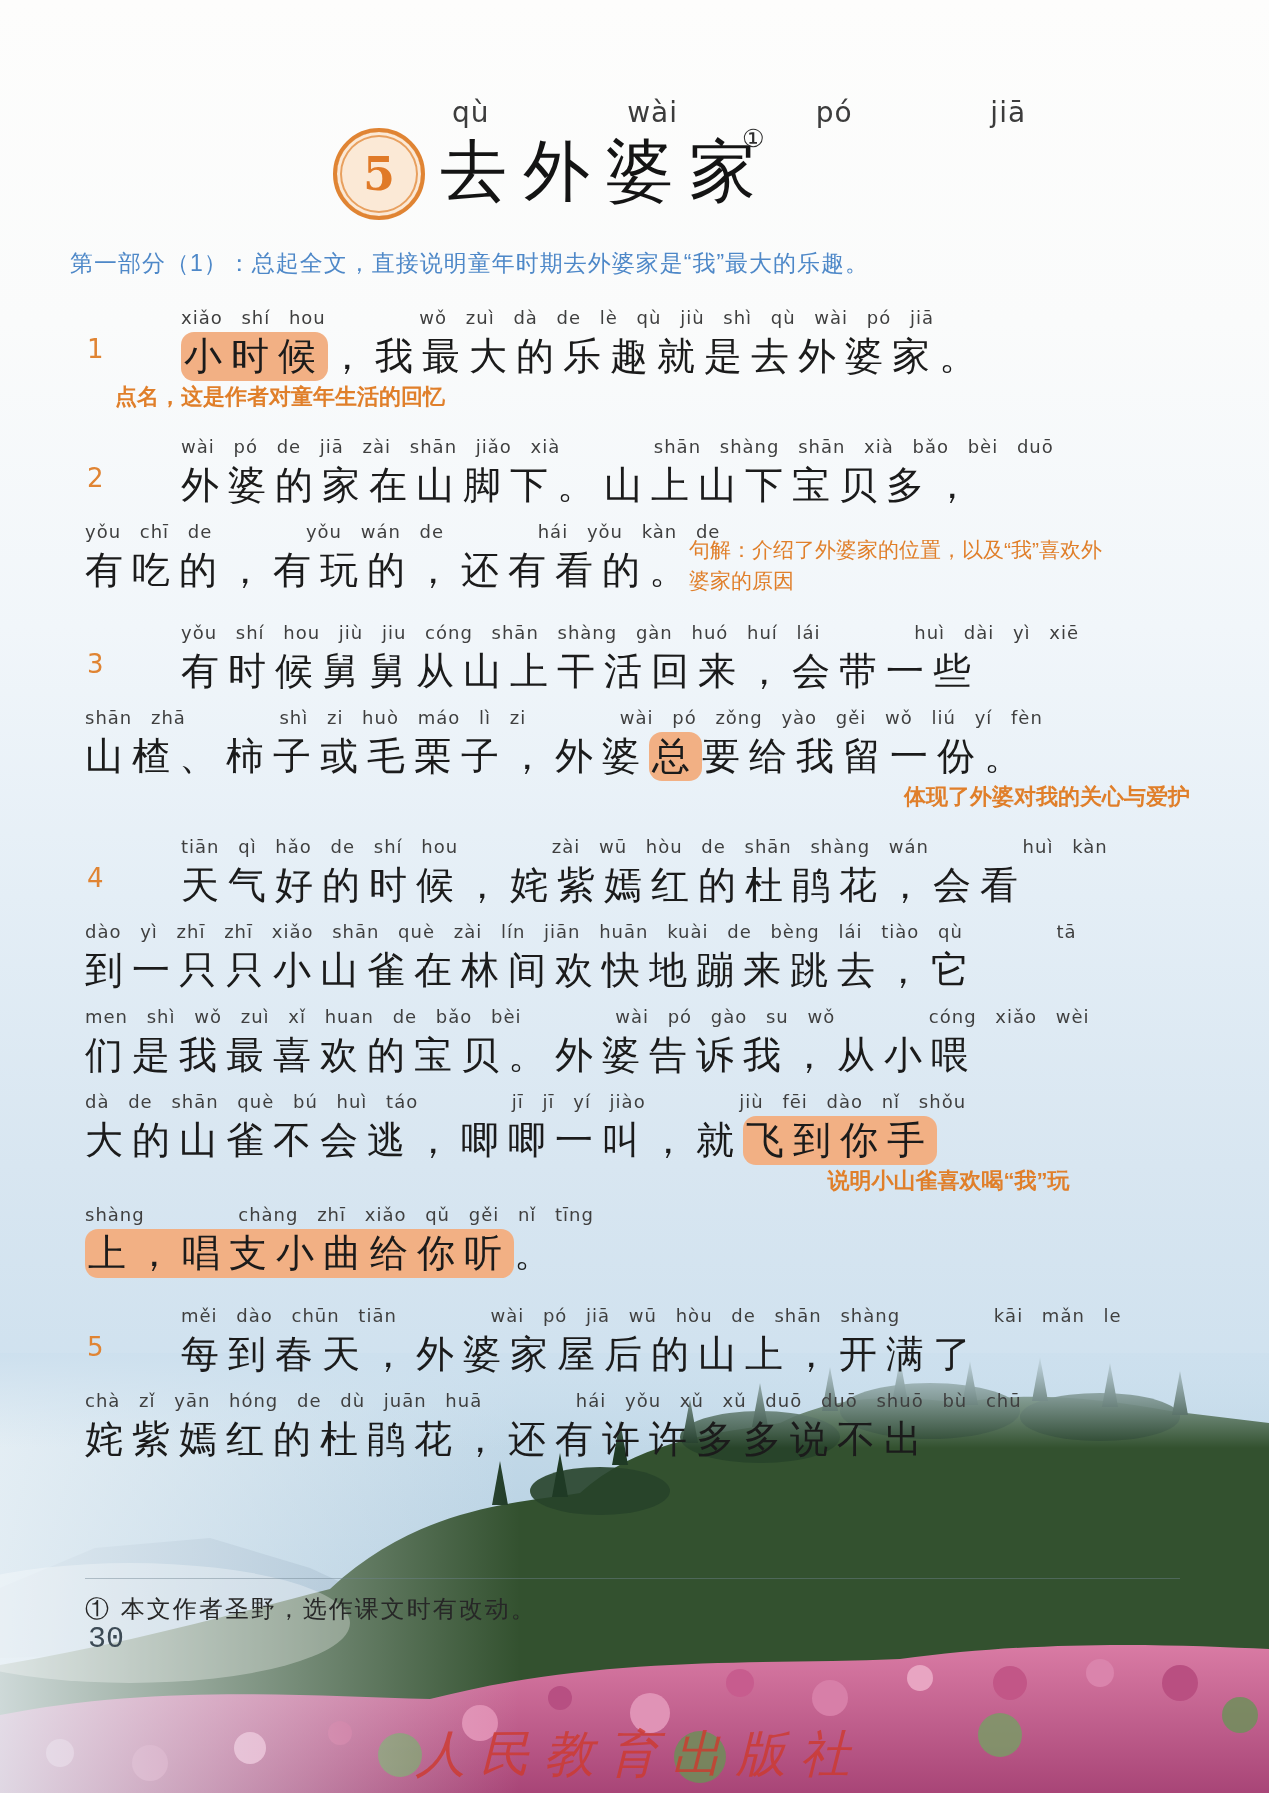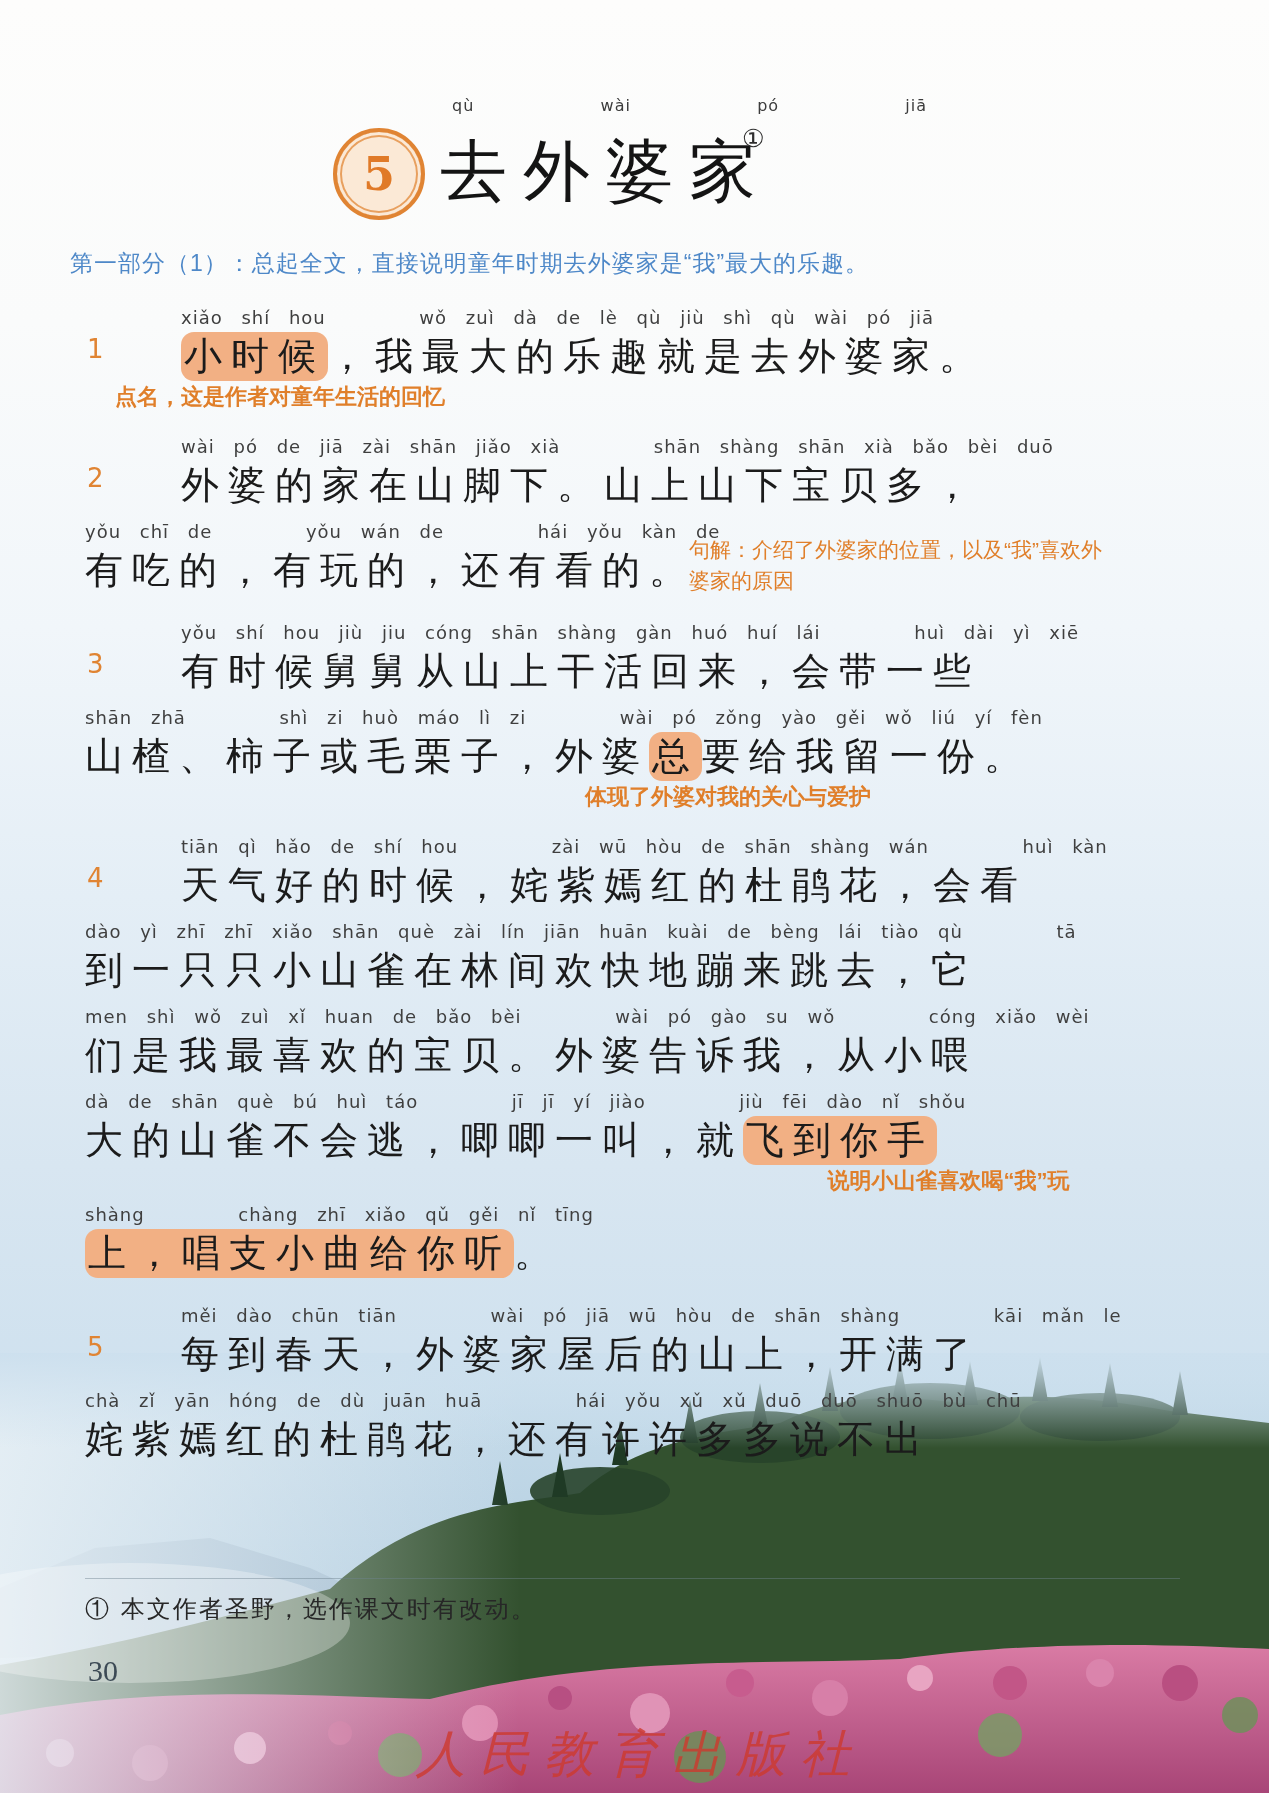--- a/index.html
+++ b/index.html
@@ -14,21 +14,21 @@
   .lesson-circle {
     position:absolute; left:333px; top:128px;
     width:84px; height:84px; border-radius:50%;
     border:4px solid #e08433; background:#fbe9d6;
     box-shadow:inset 0 0 0 3px #fbe9d6, inset 0 0 0 5px #e8a05f;
     display:flex; align-items:center; justify-content:center;
   }
   .lesson-circle span { color:#e07a28; font-size:46px; font-weight:bold; font-family:"DejaVu Serif",serif; }
   .title-pinyin {
     position:absolute; left:452px; top:96px;
-    font-size:16px; color:#3c3c3c; word-spacing:36px; letter-spacing:1px;
+    font-size:28px; color:#3c3c3c; word-spacing:36px; letter-spacing:1px;
     font-family:"DejaVu Sans",sans-serif; white-space:pre;
   }
   .title-hanzi {
     position:absolute; left:440px; top:126px;
     font-size:67px; letter-spacing:16px; color:#141414;
     font-family:"DejaVu Serif","Liberation Serif",serif; white-space:pre;text-align:right;
   }
   .title-ref {
     position:absolute; left:742px; top:124px;
     font-size:25px; color:#2e2e2e; font-family:"DejaVu Sans",sans-serif;
@@ -51,36 +51,36 @@
     font-family:"DejaVu Sans",sans-serif; font-size:18px; color:#3f3f3f;
     letter-spacing:1px; word-spacing:12px; white-space:pre; line-height:24px;
   }
   .hanzi {
     font-family:"DejaVu Serif","Liberation Serif",serif;
     font-size:38px; color:#1b1b1b; letter-spacing:9px; line-height:52px; white-space:pre;
   }
   .hl { background:#f2b084; padding:2px 3px 3px 3px;border-radius:13px; }
   .under-note { font-size:22px; color:#e07f2a; line-height:26px; margin-top:2px; white-space:pre;font-weight:bold; }
   .un-left  { margin-left:30px; }
-  .un-mid   { margin-left:500px; }
+  .un-mid   { margin-left:500px;text-align:right; }
   .un-right { margin-left:622px;text-align:center; }
   .side-note {
     position:absolute; left:604px; top:14px; width:424px;
     font-size:21px; color:#e07f2a; line-height:31px;
   }
   
   .footnote-block { position:absolute; left:85px; top:1578px; width:1100px; z-index:3; }
   .footnote-rule { height:1px; background:rgba(110,130,145,.45); width:1095px; }
   .footnote-text {
     margin-top:14px; font-size:24px; color:#272727; letter-spacing:2px;
     font-family:"DejaVu Serif","Liberation Serif",serif; white-space:pre;
   }
   .page-number {
     position:absolute; left:88px; top:1622px; z-index:3;
-    font-size:30px; color:#3c4a55; font-family:Liberation Serif, serif;margin-top:32px;
+    font-size:30px; color:#3c4a55; font-family:Liberation Mono, monospace;
   }
   
   .landscape { position:absolute; left:0; bottom:0; width:1269px; height:440px; z-index:1; }
 </style>
 </head>
 <body>
 
 <div class="page">
 
   <svg class="landscape" viewBox="0 0 1269 440" width="1269" height="440" xmlns="http://www.w3.org/2000/svg">

